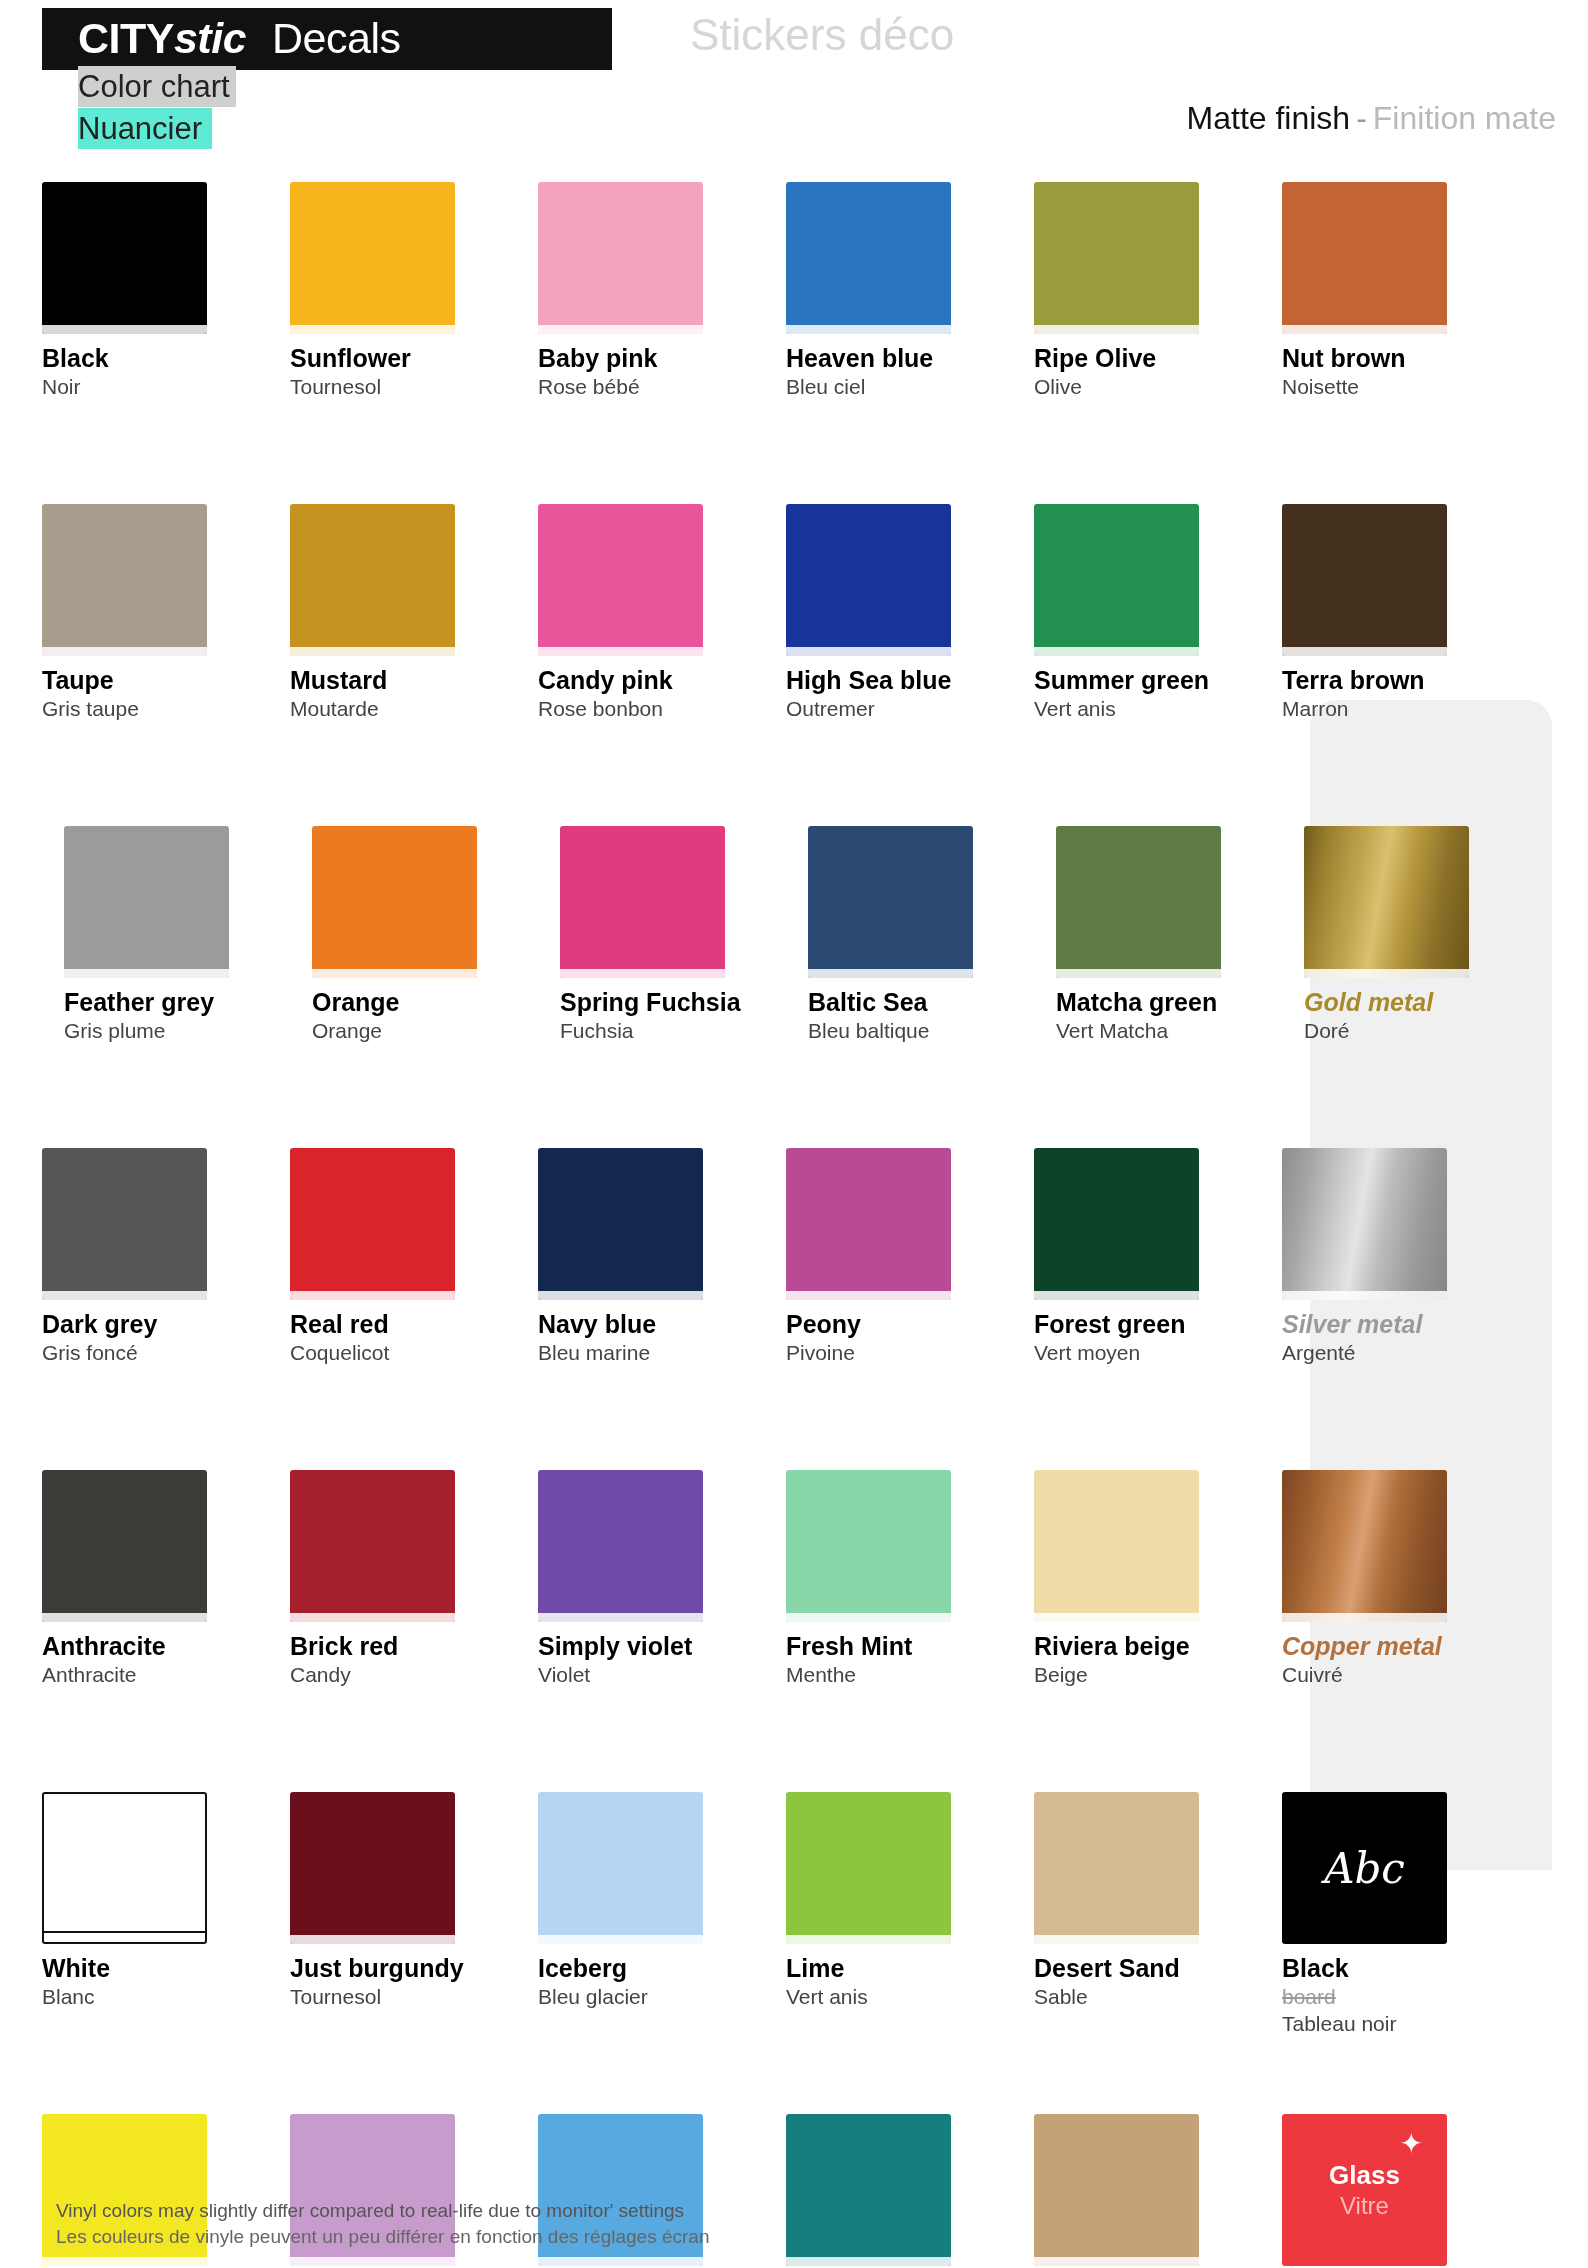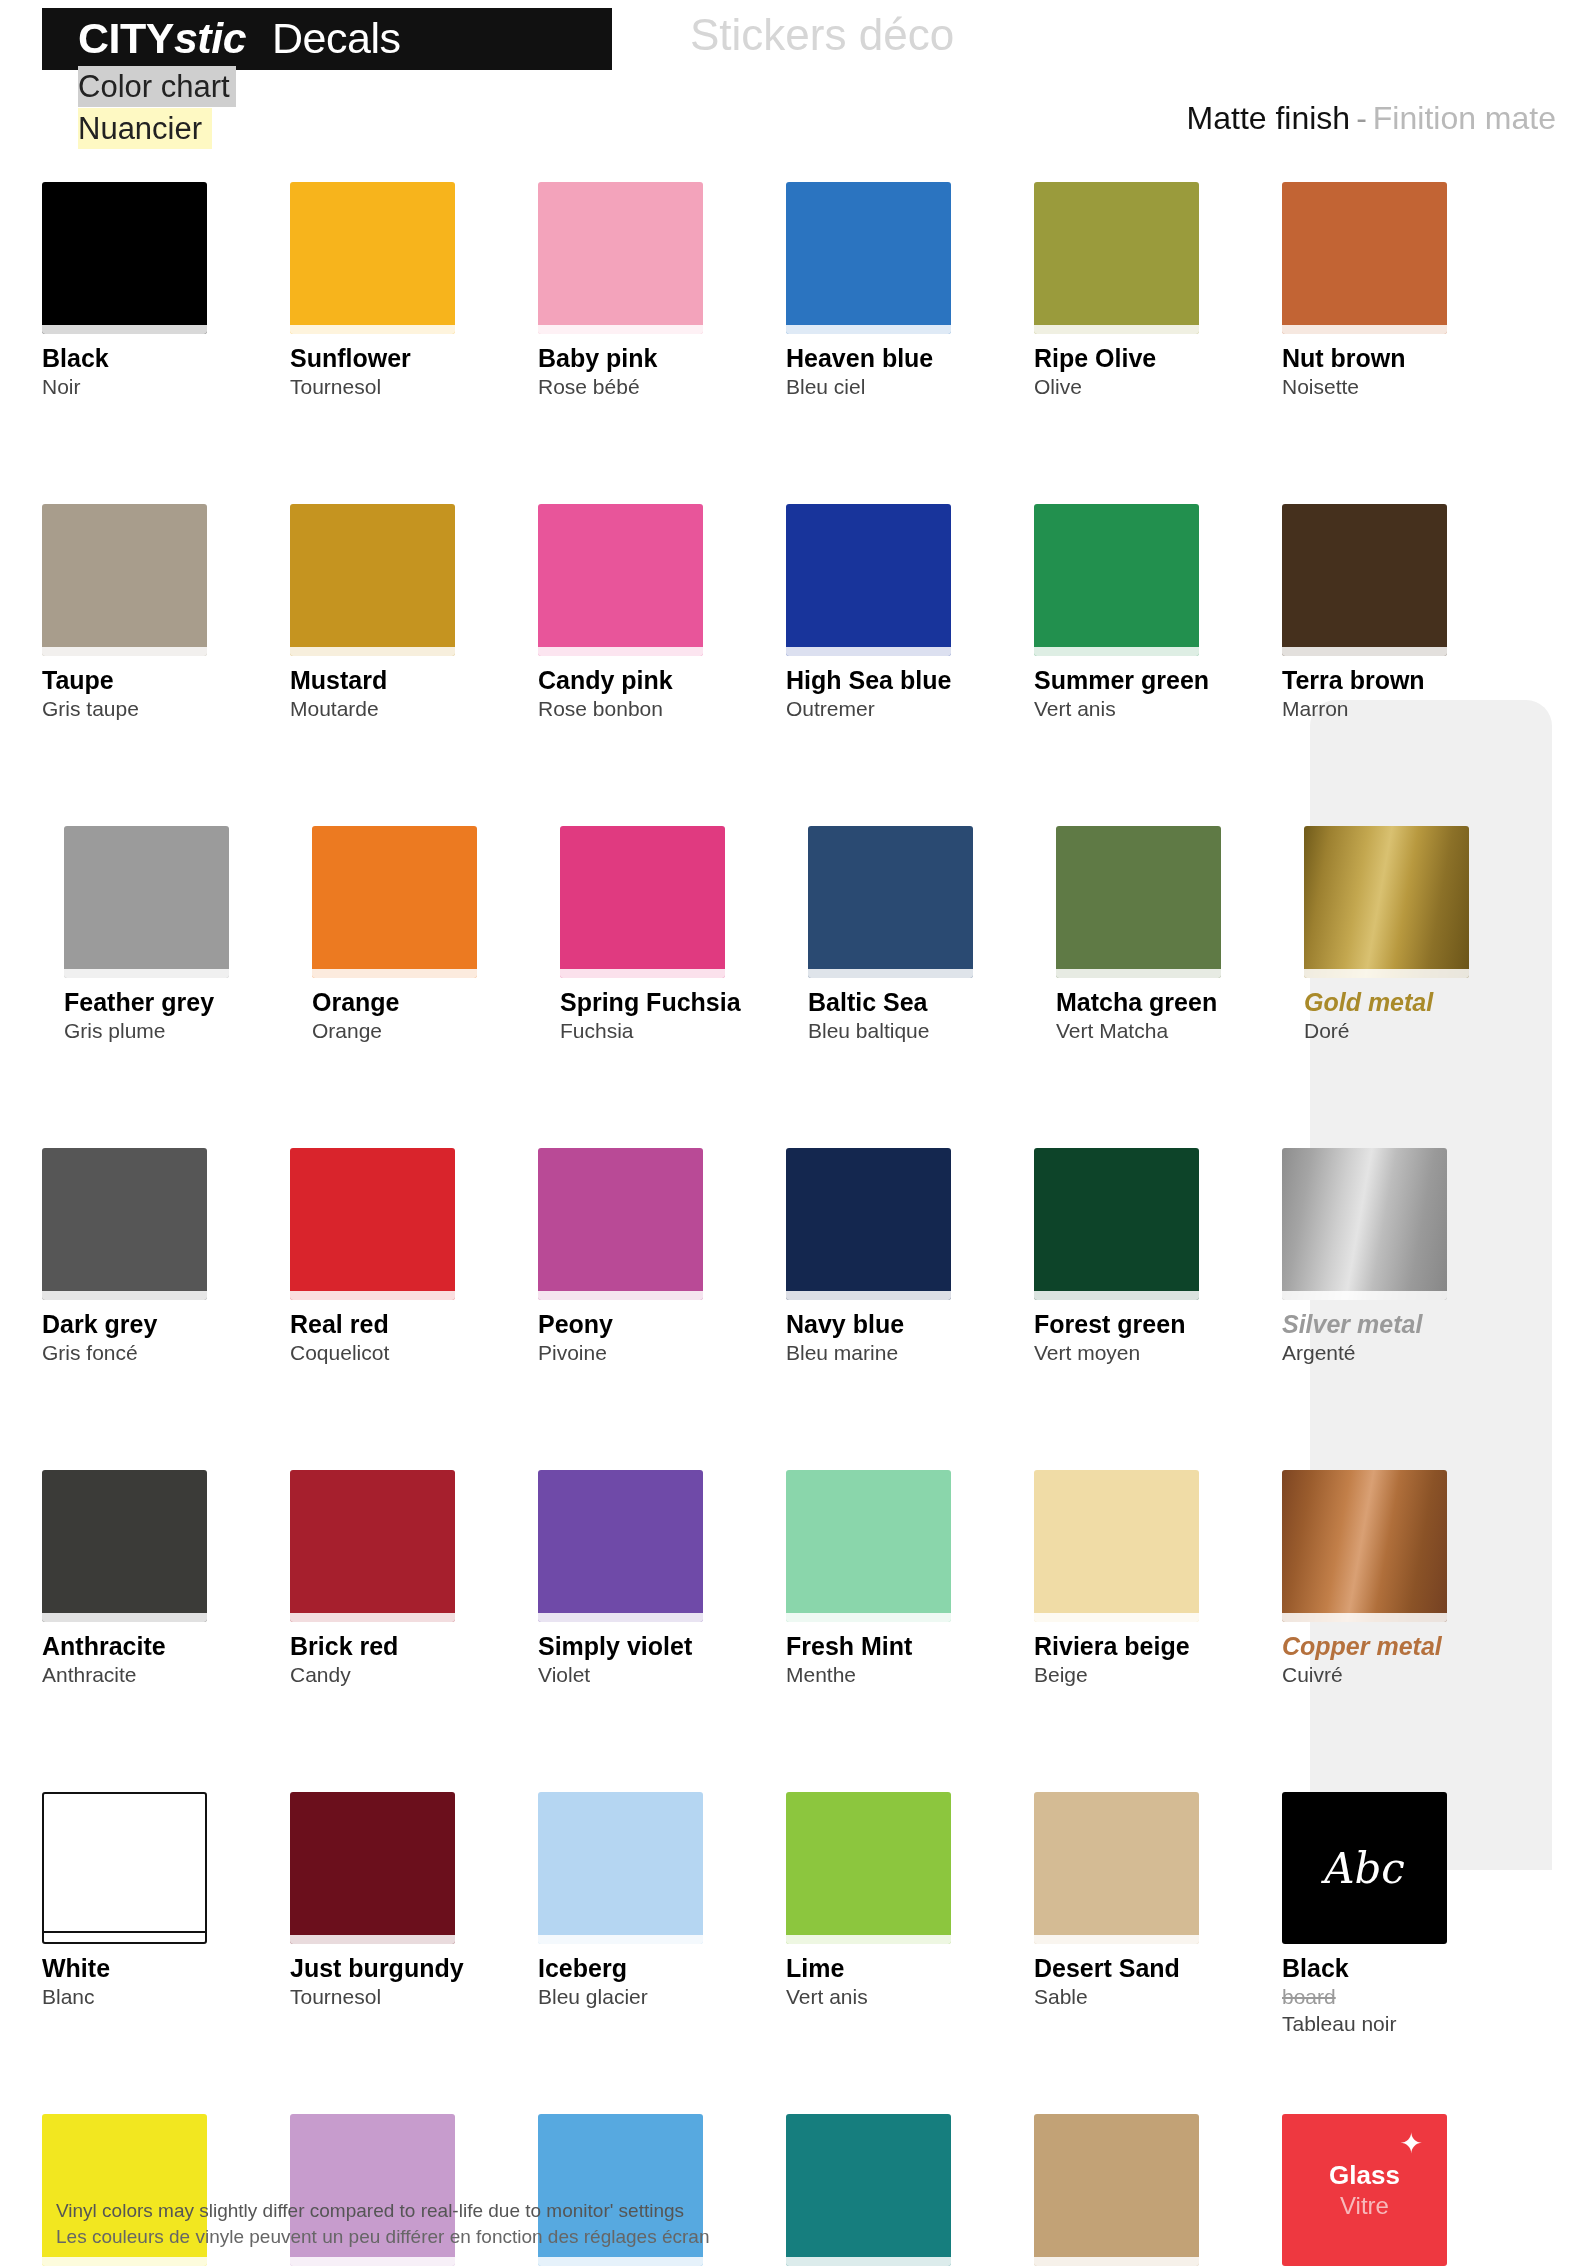--- a/index.html
+++ b/index.html
@@ -34,21 +34,21 @@
   .chart-label {
     position:absolute; left:78px; top:66px;
     font-size:31px; line-height:41px; color:#222;
     background:#cfcfcf;
     padding:0 6px 0 0;
     white-space:nowrap;
   }
   .chart-label-2 {
     position:absolute; left:78px; top:108px;
     font-size:31px; line-height:41px; color:#222;
-    background:#fef9c3;
+    background:#5eead4;
     padding:0 10px 0 0;
     white-space:nowrap;
   }
   .finish {
     position:absolute; right:32px; top:98px;
     font-size:32px; line-height:40px;
     white-space:nowrap;
   }
   .finish .en { color:#111; }
   .finish .sep { color:#9a9a9a; padding:0 6px; }
@@ -366,38 +366,38 @@
             <div class="fold"></div>
           </div>
         </div>
         <div class="names">
           <div class="name-en">Real red</div>
           <div class="name-fr">Coquelicot</div>
         </div>
       </div>
       <div class="cell">
         <div class="swatch-wrap">
+          <div class="swatch" style="background: rgb(20, 39, 79);">
+            <div class="fold"></div>
+          </div>
+        </div>
+        <div class="names">
+          <div class="name-en">Navy blue</div>
+          <div class="name-fr">Bleu marine</div>
+        </div>
+      </div>
+      <div class="cell">
+        <div class="swatch-wrap">
           <div class="swatch" style="background: rgb(185, 74, 150);">
             <div class="fold"></div>
           </div>
         </div>
         <div class="names">
           <div class="name-en">Peony</div>
           <div class="name-fr">Pivoine</div>
-        </div>
-      </div>
-      <div class="cell">
-        <div class="swatch-wrap">
-          <div class="swatch" style="background: rgb(20, 39, 79);">
-            <div class="fold"></div>
-          </div>
-        </div>
-        <div class="names">
-          <div class="name-en">Navy blue</div>
-          <div class="name-fr">Bleu marine</div>
         </div>
       </div>
       <div class="cell">
         <div class="swatch-wrap">
           <div class="swatch" style="background: rgb(13, 68, 41);">
             <div class="fold"></div>
           </div>
         </div>
         <div class="names">
           <div class="name-en">Forest green</div>

